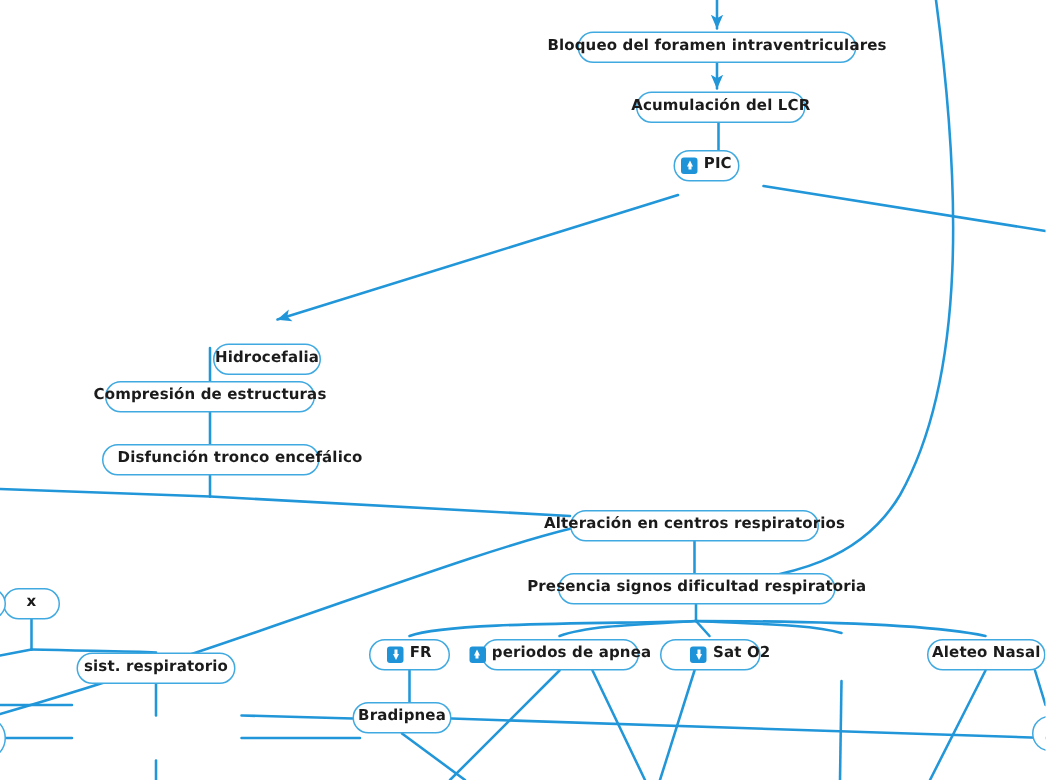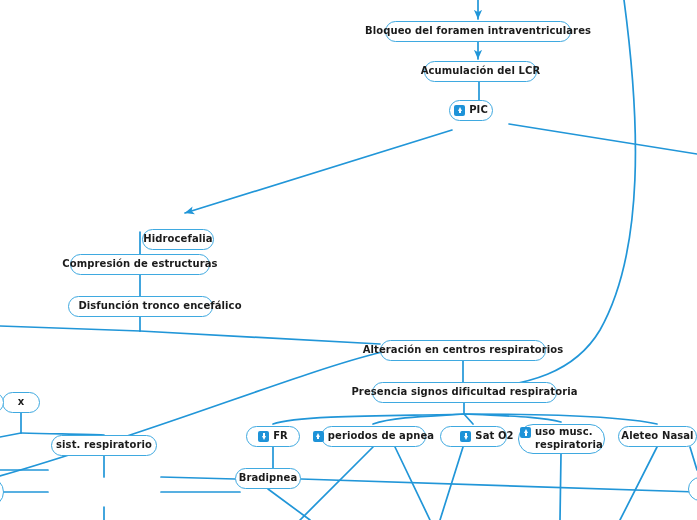--- a/index.html
+++ b/index.html
@@ -218,26 +218,20 @@
     </span>
   </div>
 
   <div class="node" style="left:440px;top:426px;width:67px;height:21px;padding-left:36px;">
     <span class="inner">
       <span class="badge down"></span>
       <span class="txt">Sat O2</span>
     </span>
   </div>
 
-  <div class="node wrap" style="left:518px;top:424px;width:87px;height:30px;padding:3px 6px;">
-    <span class="inner twoline" style="text-align:left;">
-      <span class="badge up"></span>
-      <span class="txt" style="text-align:left;">uso musc. respiratoria</span>
-    </span>
-  </div>
 
   <div class="node" style="left:618px;top:426px;width:79px;height:21px;">
     <span class="txt">Aleteo Nasal</span>
   </div>
 
 
   <div class="node" style="left:235px;top:468px;width:66px;height:21px;">
     <span class="txt">Bradipnea</span>
   </div>
 

